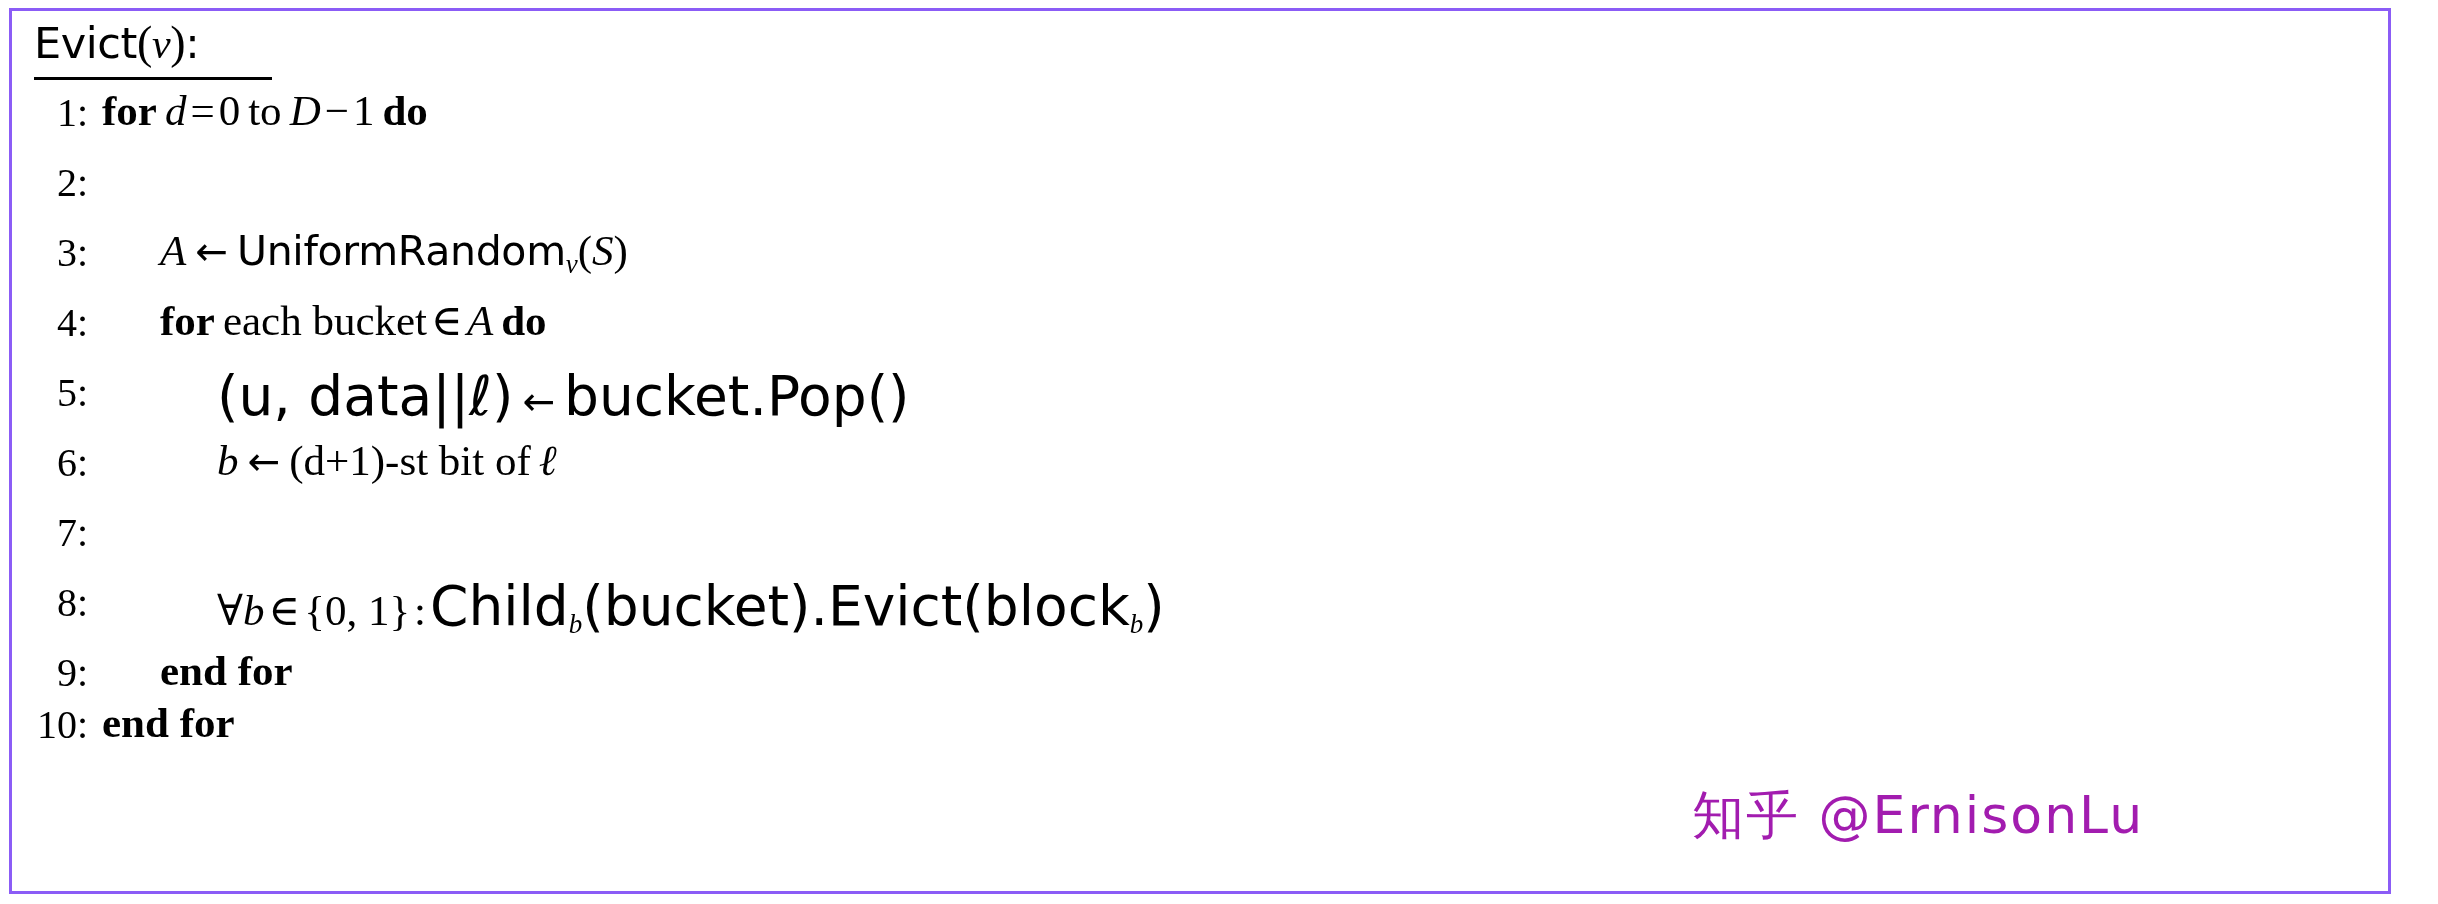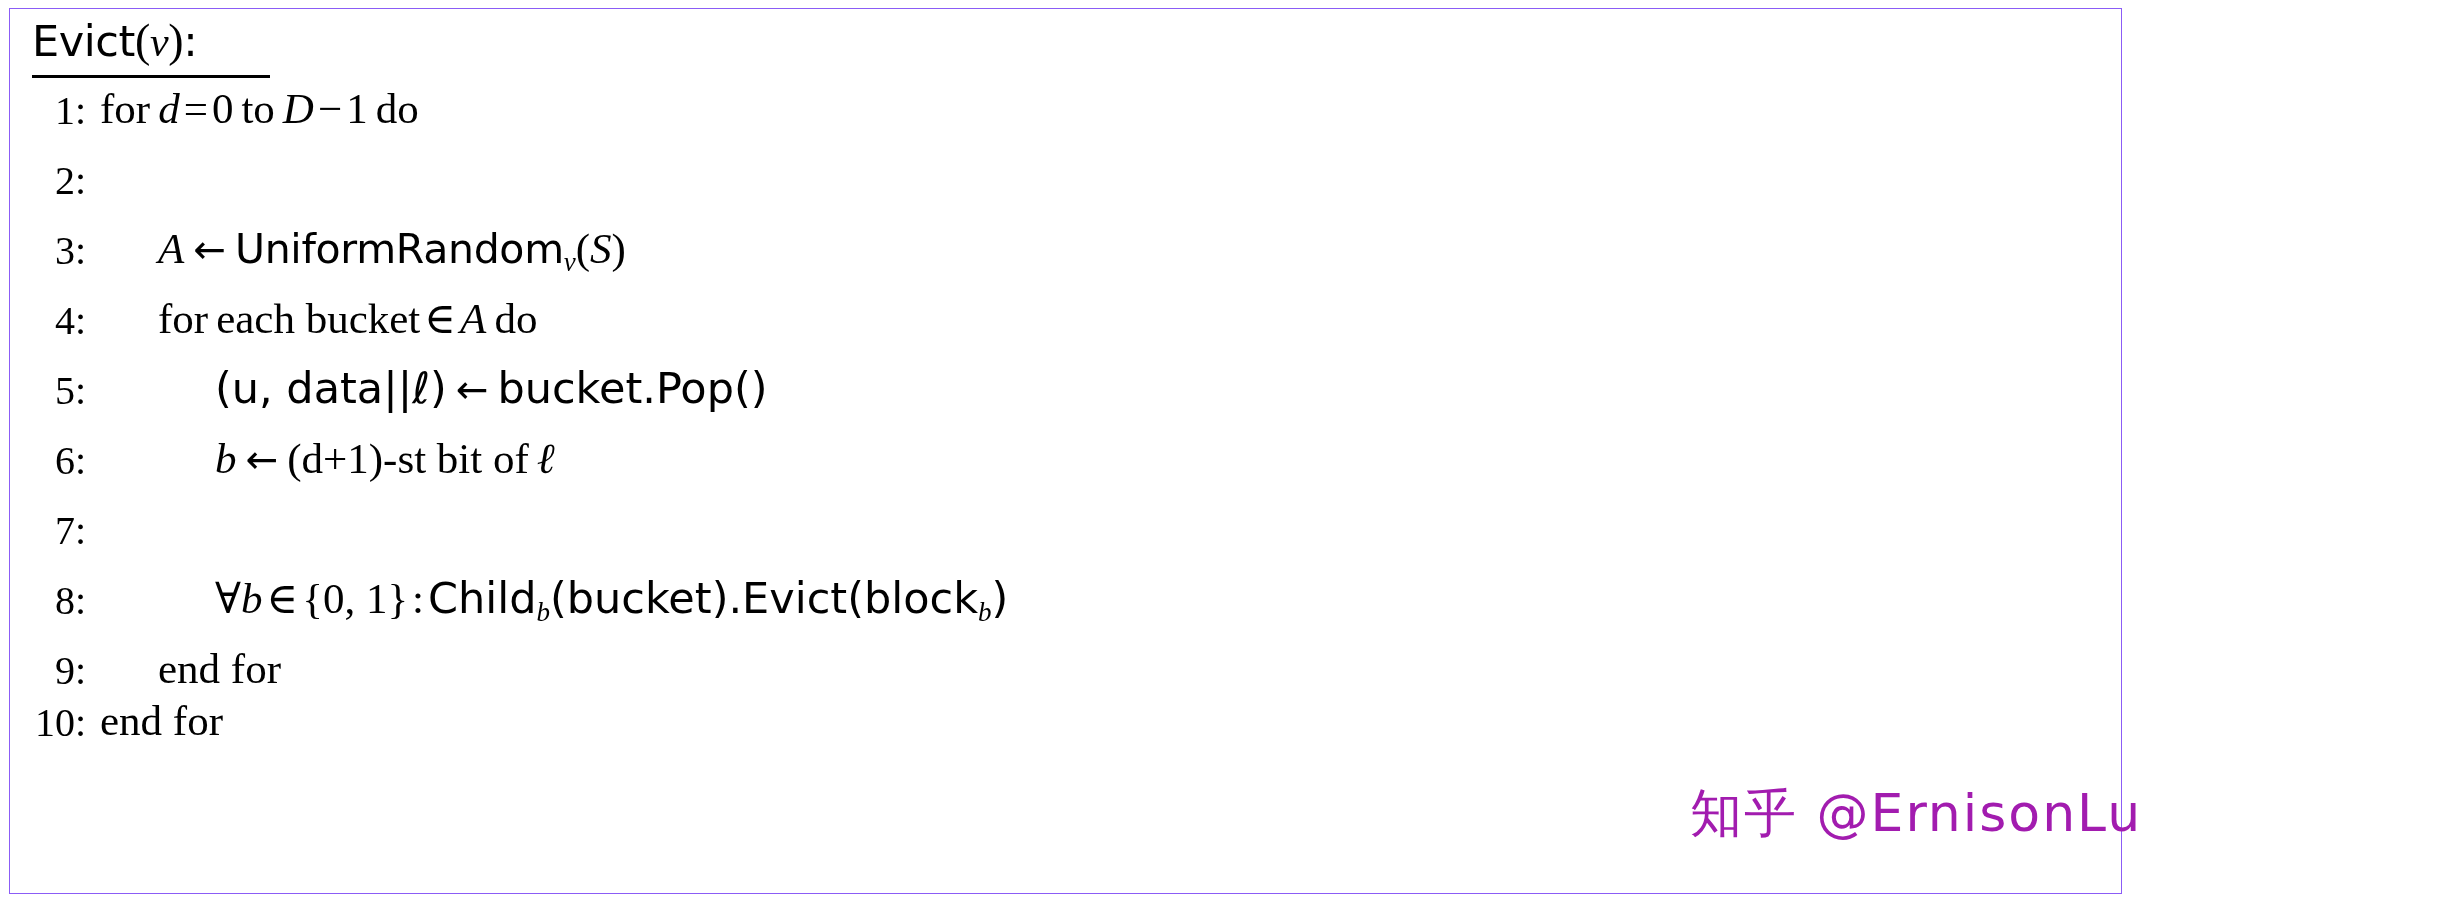--- a/index.html
+++ b/index.html
@@ -12,23 +12,23 @@
     height: 904px;
     font-family: "Liberation Serif", "DejaVu Serif", serif;
     color: #000000;
     overflow: hidden;
   }
 
   #algorithm-frame {
     position: absolute;
     left: 9px;
     top: 8px;
-    width: 2113px;
+    width: 2382px;
     height: 886px;
-    border: 1px solid #8b5cf6;
+    border: 3px solid #8b5cf6;
     box-sizing: border-box;
     background: #ffffff;
   }
 
   
   .alg-title {
     position: absolute;
     left: 22px;
     top: 9px;
     font-family: "DejaVu Sans", "Liberation Sans", sans-serif;
@@ -76,26 +76,26 @@
     font-size: 43px;
     line-height: 1.0;
     white-space: nowrap;
   }
   .ind0 { left: 90px; }
   .ind1 { left: 148px; }
   .ind2 { left: 205px; }
 
   
   .txt   { font-family: "Liberation Serif", "DejaVu Serif", serif; margin-top: 48px; }
-  .kw    { font-family: "Liberation Serif", "DejaVu Serif", serif; font-weight: normal; }
+  .kw    { font-family: "Liberation Serif", "DejaVu Serif", serif; font-weight: bold; }
   .mi    { font-family: "Liberation Serif", "DejaVu Serif", serif; font-style: italic; }
   .mn    { font-family: "Liberation Serif", "DejaVu Serif", serif; }
   .op    { font-family: "Liberation Serif", "DejaVu Serif", serif; padding: 0 4px; }
   .sf    { font-family: "DejaVu Sans", "Liberation Sans", sans-serif; font-size: 41px; letter-spacing: -0.3px; }
-  .sfp   { font-family: "DejaVu Sans", "Liberation Sans", sans-serif; font-size: 43px; }
+  .sfp   { font-family: "DejaVu Sans", "Liberation Sans", sans-serif; font-size: 55px; }
   .arrow { font-family: "DejaVu Sans", "Liberation Sans", sans-serif; padding: 0 9px; font-size: 39px; }
   .sub {
     font-family: "Liberation Serif", "DejaVu Serif", serif;
     font-style: italic;
     font-size: 27px;
     vertical-align: -0.28em;
     letter-spacing: 0;
   }
   .subn {
     font-family: "Liberation Serif", "DejaVu Serif", serif;

